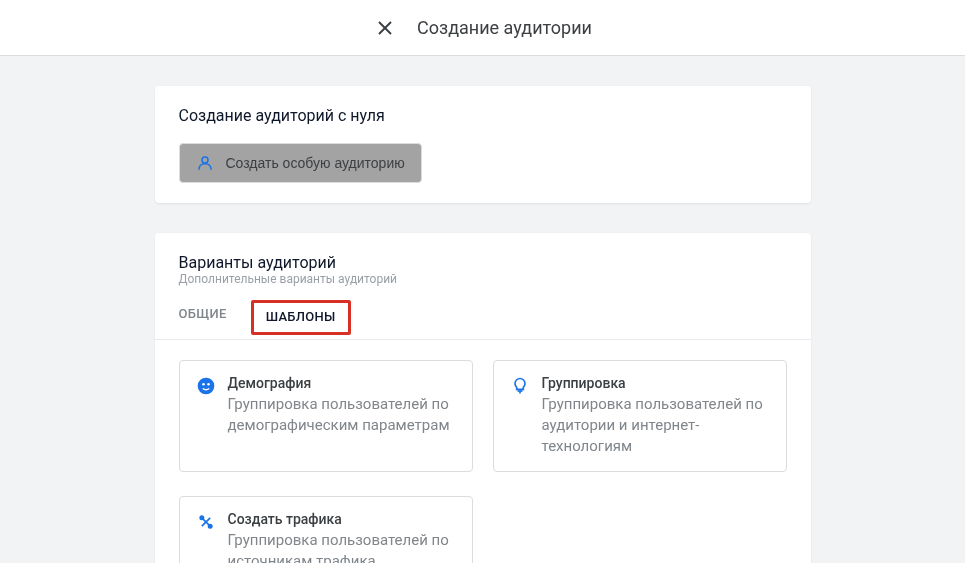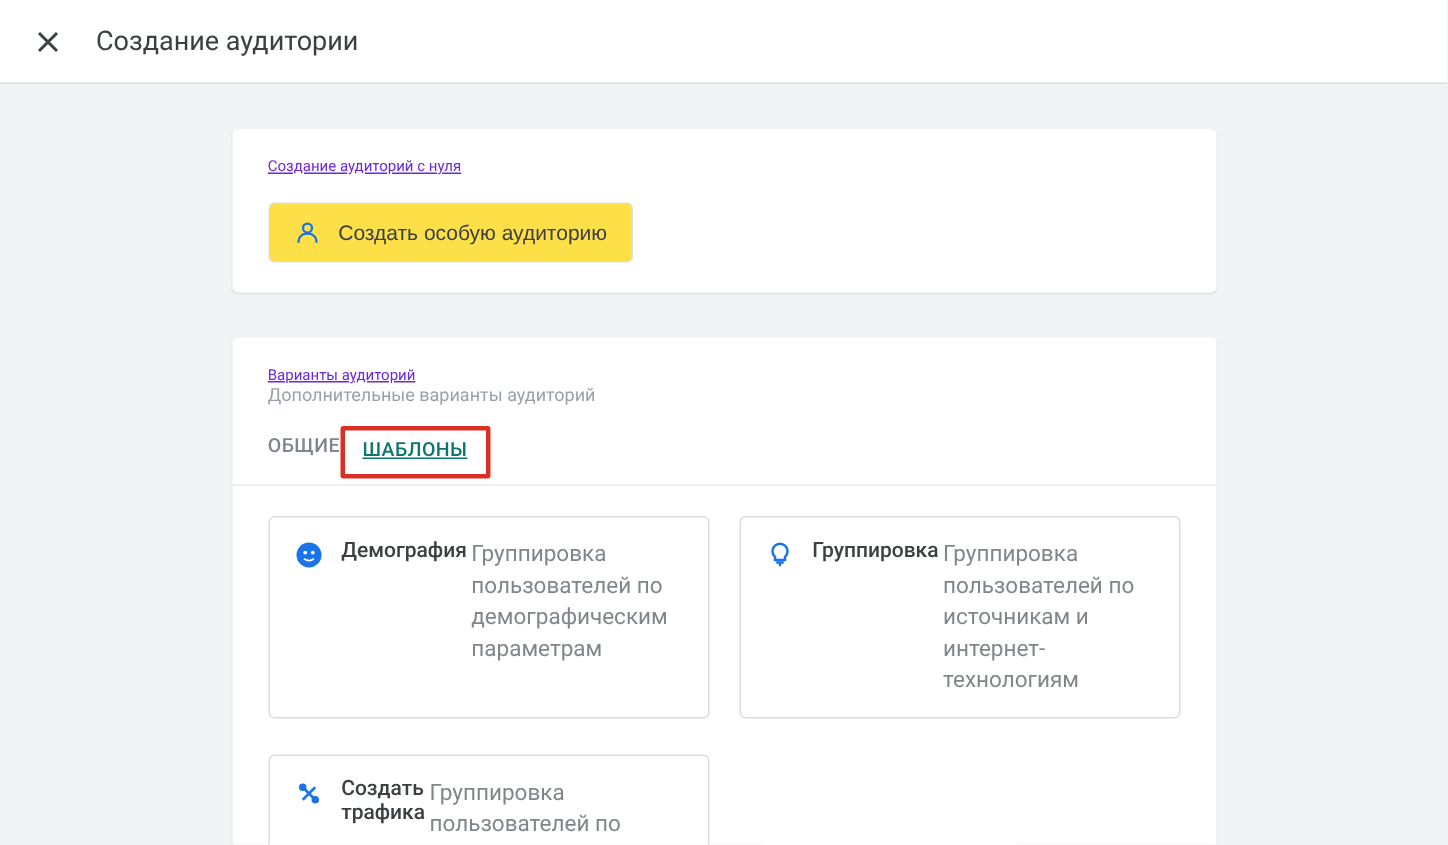--- a/index.html
+++ b/index.html
@@ -14,20 +14,21 @@
       height: 563px;
       overflow: hidden;
     }
     .header {
       background: #fff;
       height: 56px;
       display: flex;
       align-items: center;
       padding: 12px 20px;
       border-bottom: 1px solid #dadce0;
+      justify-content: center;
     }
     .close-btn {
       width: 24px;
       height: 24px;
       display: flex;
       align-items: center;
       justify-content: center;
       cursor: pointer;
       margin-right: 20px;
     }
@@ -52,68 +53,67 @@
     .panel {
       background: #fff;
       width: 656px;
       border-radius: 4px;
       box-shadow: 0 1px 2px rgba(0,0,0,0.08);
     }
     .panel-inner {
       padding: 20px 24px;
     }
     .section-title {
-      font-size: 10px;
-      color: #6d28d9;
+      font-size: 16px;
+      color: #0f172a;
       font-weight: 400;
       margin-bottom: 18px;
-      text-decoration: underline;
     }
     .section-subtitle {
       font-size: 12px;
       color: #9aa0a6;
       margin-top: 0;
       margin-bottom: 10px;
     }
     .create-btn {
       display: inline-flex;
       align-items: center;
       gap: 12px;
       border: 1px solid #dadce0;
       border-radius: 4px;
       padding: 10px 16px;
-      background: #fde047;
+      background: #a3a3a3;
       cursor: pointer;
       font-size: 14px;
       color: #3c4043;
       font-weight: 500;
     }
     .create-btn .icon {
       color: #1a73e8;
       display: flex;
     }
     .tabs {
       display: flex;
+      gap: 24px;
       border-bottom: 1px solid #e8eaed;
       padding: 0 24px;
     }
     .tab {
       padding: 10px 0 12px 0;
       font-size: 13px;
       font-weight: 500;
       cursor: pointer;
       letter-spacing: 0.3px;
     }
     .tab-inactive {
       color: #80868b;
     }
     .tab-active {
-      color: #0f766e;
+      color: #0f172a;
       padding: 10px 14px 12px 14px;
-      text-decoration: underline;
     }
     .tab-highlight {
       border: 3px solid #d93025;
       border-radius: 2px;
       margin: 4px 0 4px 0;
       padding: 6px 12px 8px 12px !important;
     }
     .cards-grid {
       padding: 20px 24px;
       display: grid;
@@ -131,20 +131,21 @@
     }
     .card-icon {
       flex-shrink: 0;
       width: 20px;
       height: 20px;
       color: #1a73e8;
       margin-top: 1px;
     }
     .card-body {
       display: flex;
+      flex-direction: column;
       gap: 3px;
     }
     .card-title {
       font-size: 14px;
       color: #3c4043;
       font-weight: 500;
     }
     .card-desc {
       font-size: 15px;
       color: #80868b;
@@ -211,21 +212,21 @@
       <div class="card">
         <div class="card-icon">
           <svg width="20" height="20" viewBox="0 0 24 24" fill="none" stroke="currentColor" stroke-width="2">
             <path d="M9 18h6"></path>
             <path d="M12 18v3"></path>
             <path d="M12 3a6 6 0 0 0-6 6c0 2 1 3.5 2 4.5V16h8v-2.5c1-1 2-2.5 2-4.5a6 6 0 0 0-6-6z"></path>
           </svg>
         </div>
         <div class="card-body">
           <div class="card-title">Группировка</div>
-          <div class="card-desc">Группировка пользователей по источникам и интернет-технологиям</div>
+          <div class="card-desc">Группировка пользователей по аудитории и интернет-технологиям</div>
         </div>
       </div>
       <div class="card">
         <div class="card-icon">
           <svg width="20" height="20" viewBox="0 0 24 24" fill="none" stroke="currentColor" stroke-width="2">
             <path d="M7 17L17 7"></path>
             <path d="M17 17L7 7"></path>
             <circle cx="7" cy="7" r="2" fill="currentColor"></circle>
             <circle cx="17" cy="17" r="2" fill="currentColor"></circle>
           </svg>

